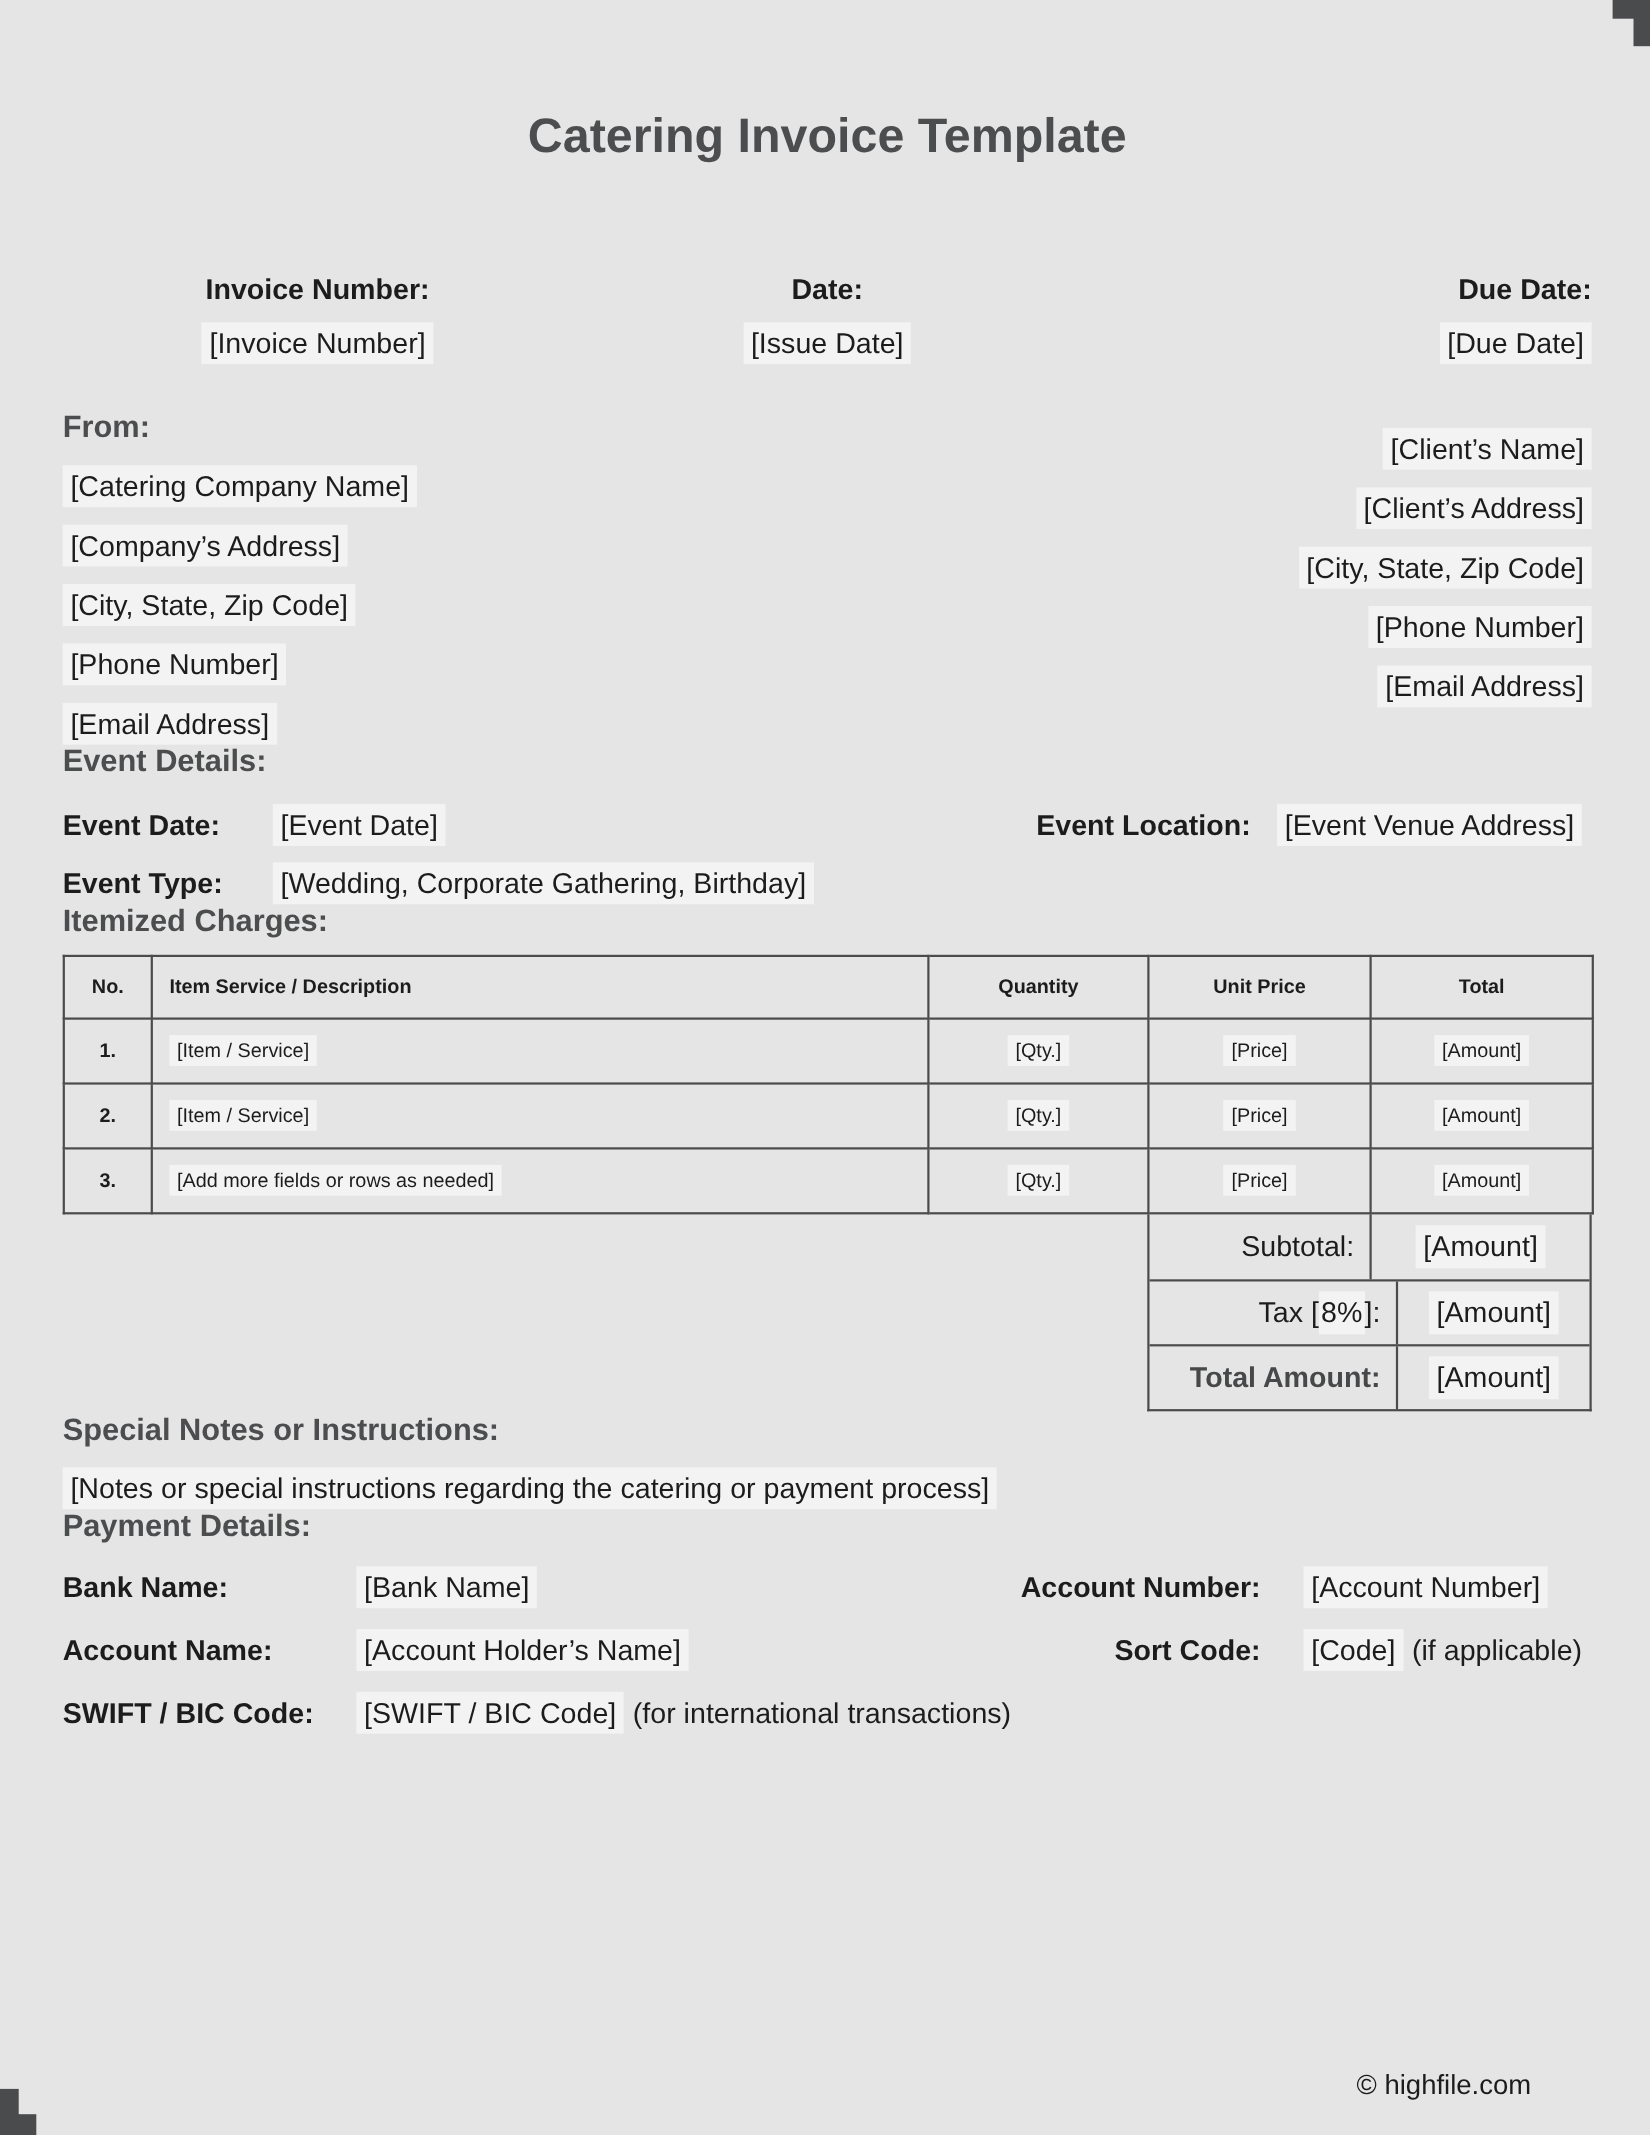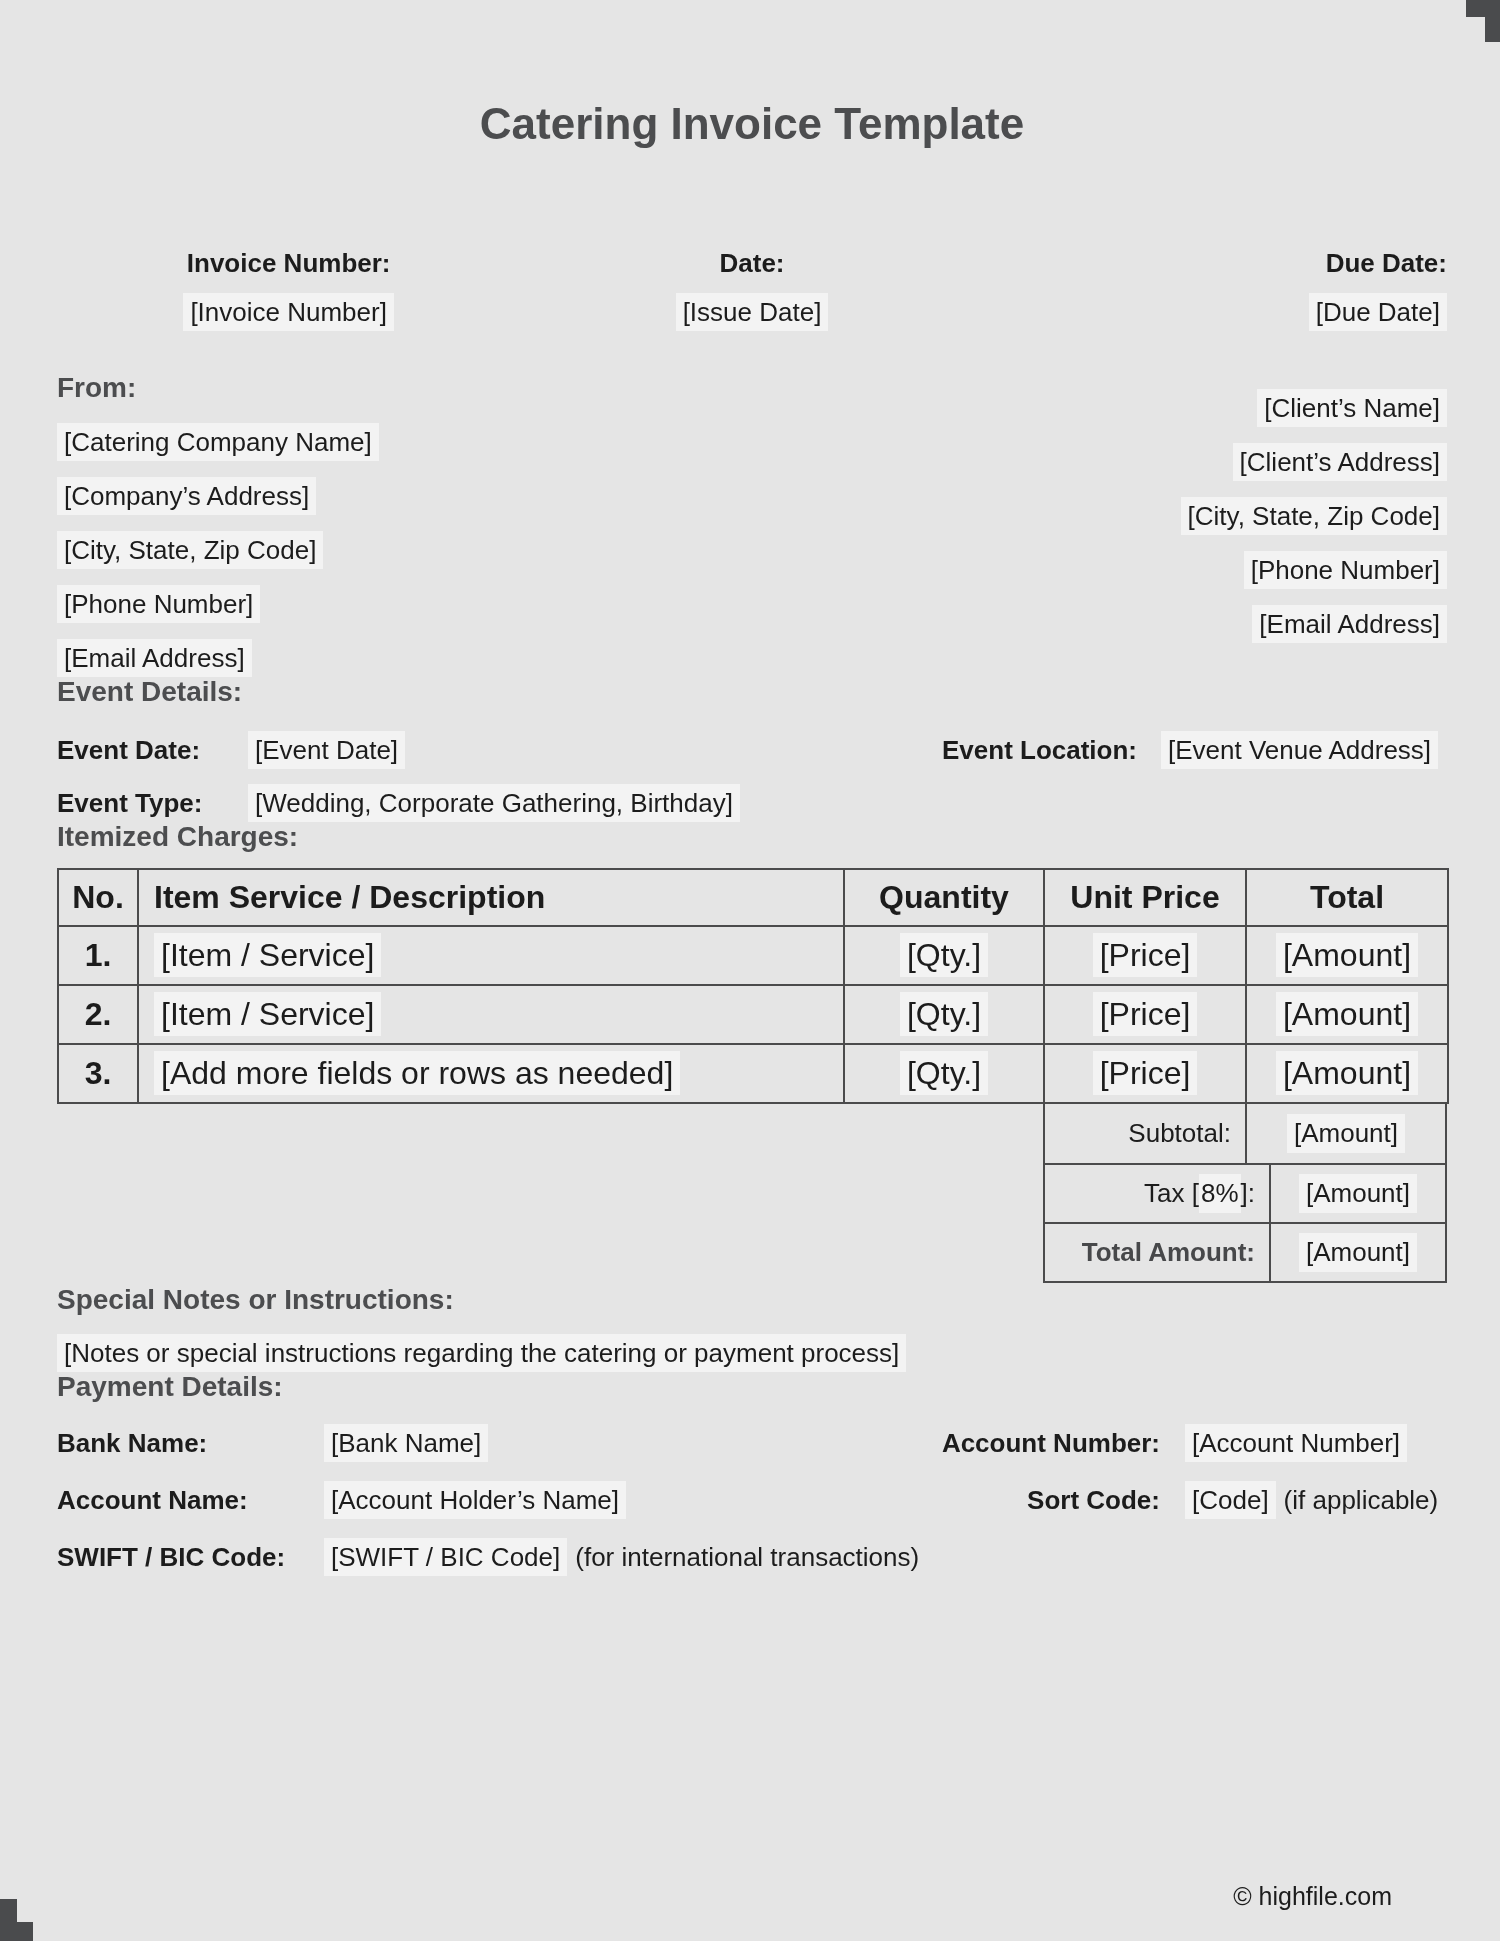--- a/index.html
+++ b/index.html
@@ -72,21 +72,21 @@
   .pair-right .rlabel { text-align: right; font-weight: 700; }
   .pair-right .rvalue { padding-left: 24px; }
 
   
   .sec-charges { margin-top: 42px; }
   table.charges {
     margin-top: 14px;
     width: 1390px;
     border-collapse: collapse;
     table-layout: fixed;
-    font-size: 32px;
+    font-size: 18px;
     color: #1c1c1c;
   }
   table.charges th, table.charges td {
     border: 2px solid #4b4b4c;
     text-align: center;
     padding: 0;
   }
   table.charges th { height: 57px; font-weight: 700; }
   table.charges td { height: 59px; }
   table.charges .c-desc { text-align: left; padding-left: 15px; }
@@ -113,21 +113,21 @@
 
   
   .sec-notes { margin-top: 28px; }
   .notes-line { margin-top: 19px; line-height: 34px; }
 
   
   .sec-payment { margin-top: 50px; }
   .pay-row { display: flex; align-items: flex-start; margin-top: 22px; line-height: 34px; }
   .pay-row + .pay-row { margin-top: 23px; }
   .pay-left { display: grid; grid-template-columns: 267px auto; align-items: baseline; flex: 1; }
-  .pay-right { display: grid; grid-template-columns: 1fr 287px; align-items: baseline; width: 560px; margin-left: auto; }
+  .pay-right { display: grid; grid-template-columns: 1fr 287px; align-items: baseline; width: 560px; margin-left: auto; gap: 14px; }
   .pay-right .rlabel { text-align: right; font-weight: 700; }
   .pay-right .rvalue { padding-left: 25px; }
 
   .footer {
     position: absolute;
     top: 1882px;
     right: 108px;
     font-size: 25px;
     color: #1c1c1c;
   }

